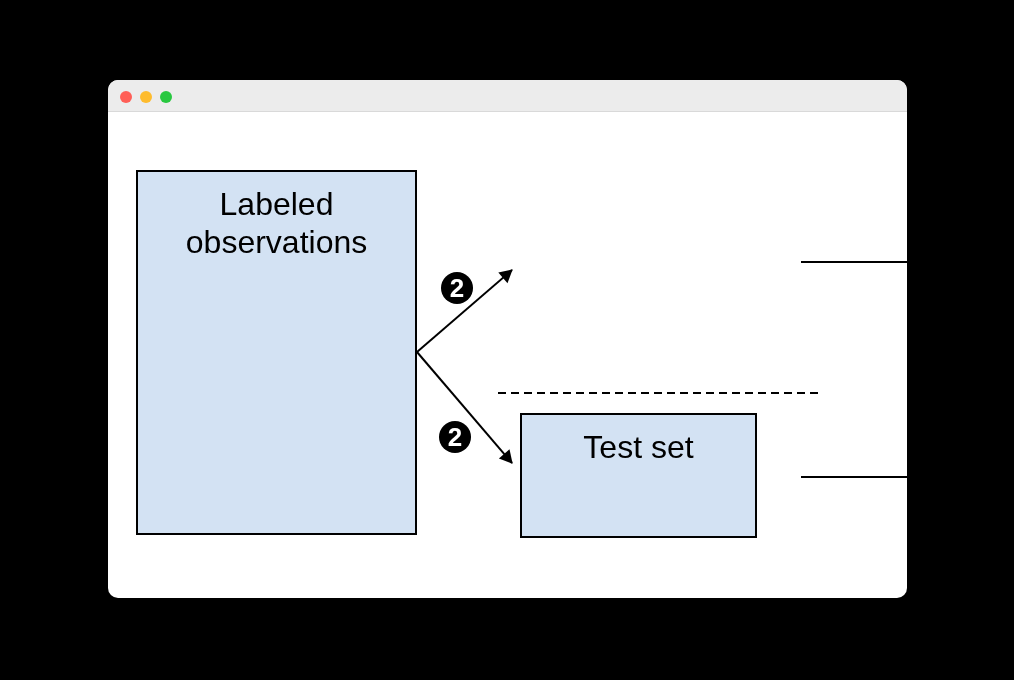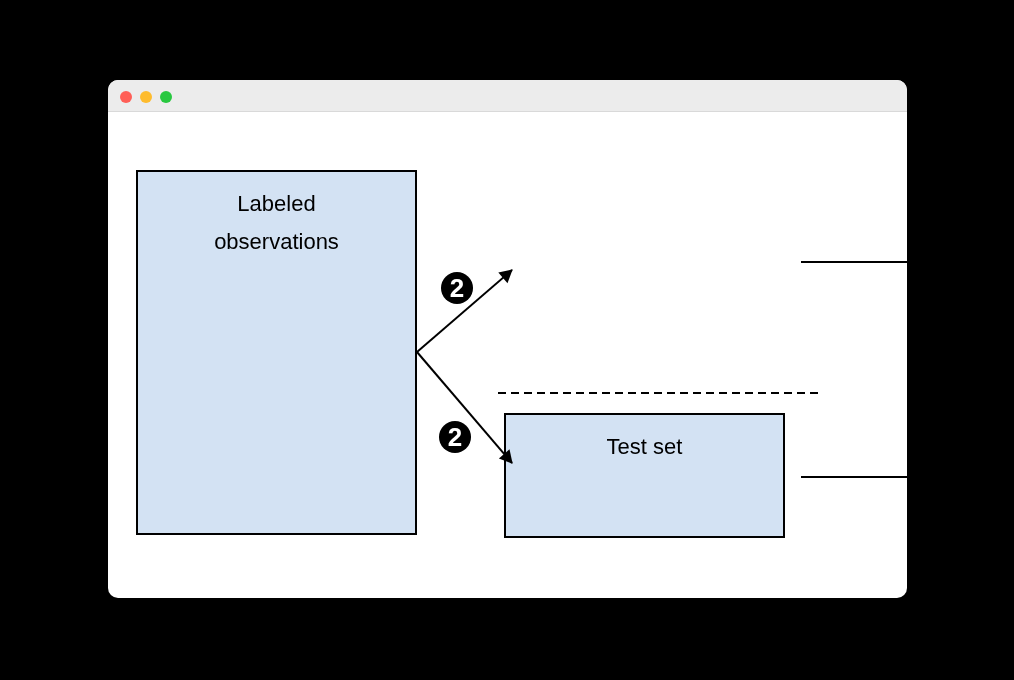--- a/index.html
+++ b/index.html
@@ -48,28 +48,28 @@
 
   .node {
     position: absolute;
     background: #d3e2f3;
     border: 2px solid #000000;
     box-sizing: border-box;
     text-align: center;
   }
   .node-label {
     padding-top: 13px;
-    font-size: 22px;
+    font-size: 32px;
     line-height: 38px;
     color: #000000;
     white-space: pre-line;
   }
   .node-labeled  { left: 28px;  top: 90px;  width: 281px; height: 365px; }
   .node-training { left: 412px; top: 73px;  width: 281px; height: 217px; }
-  .node-test     { left: 396px; top: 333px; width: 281px; height: 125px; }
+  .node-test     { left: 412px; top: 333px; width: 237px; height: 125px; }
 
   .connectors {
     position: absolute;
     left: 0;
     top: 0;
     pointer-events: none;
   }
   .badge {
     position: absolute;
     width: 32px;

